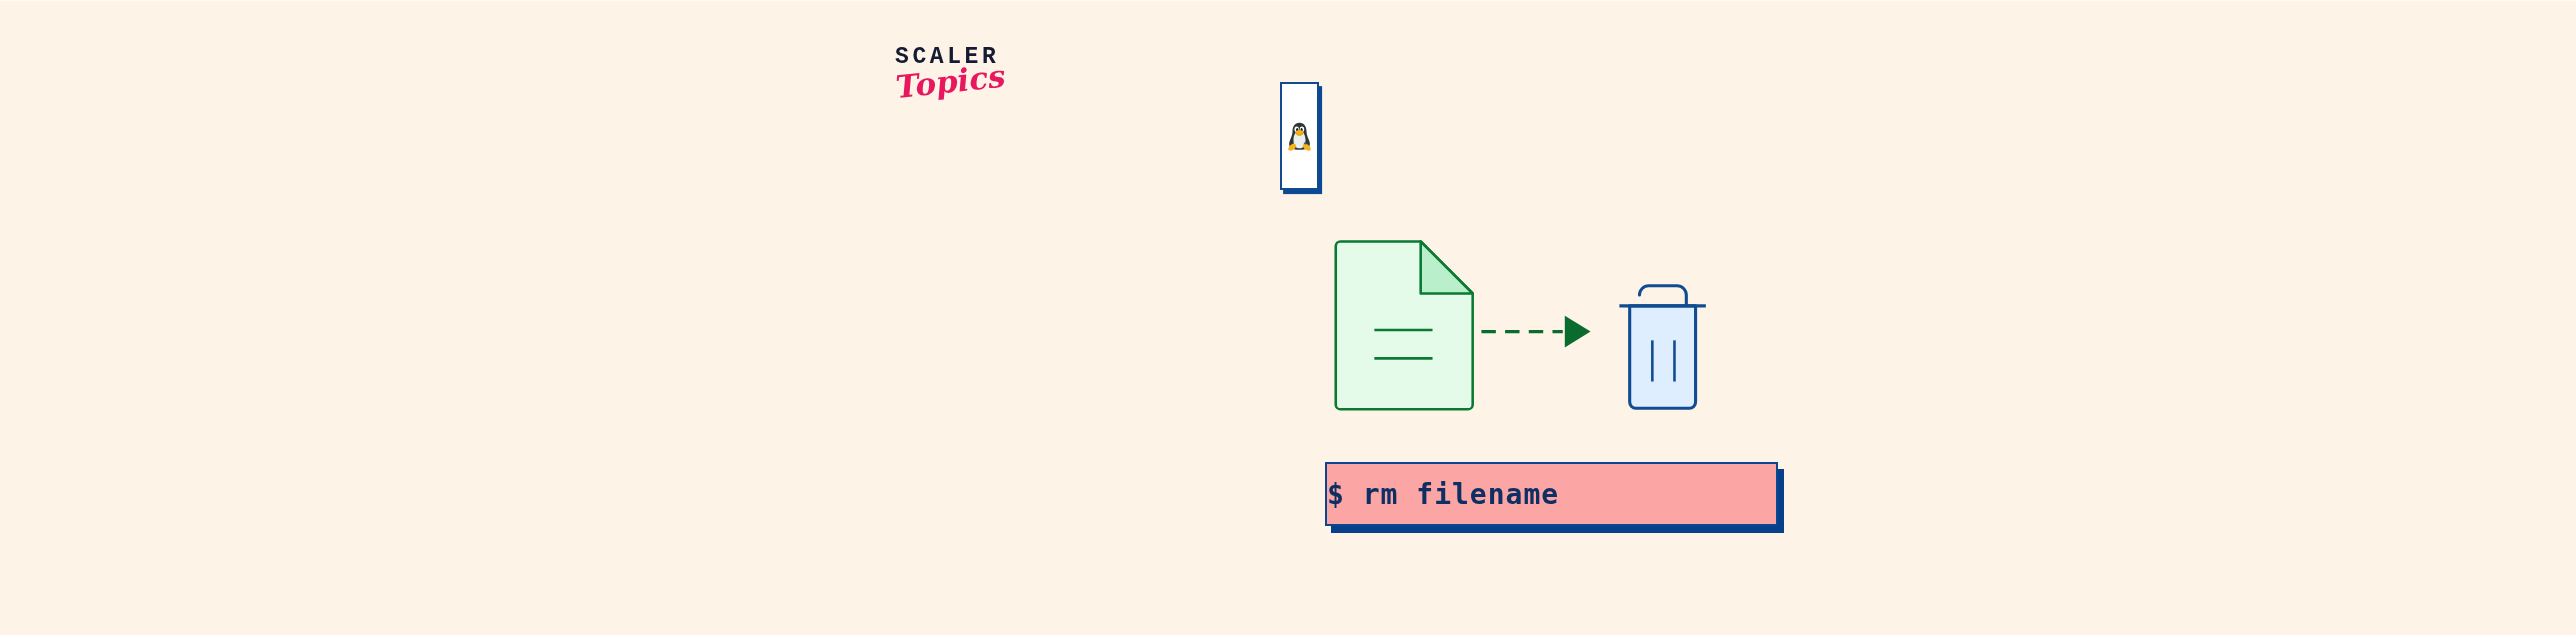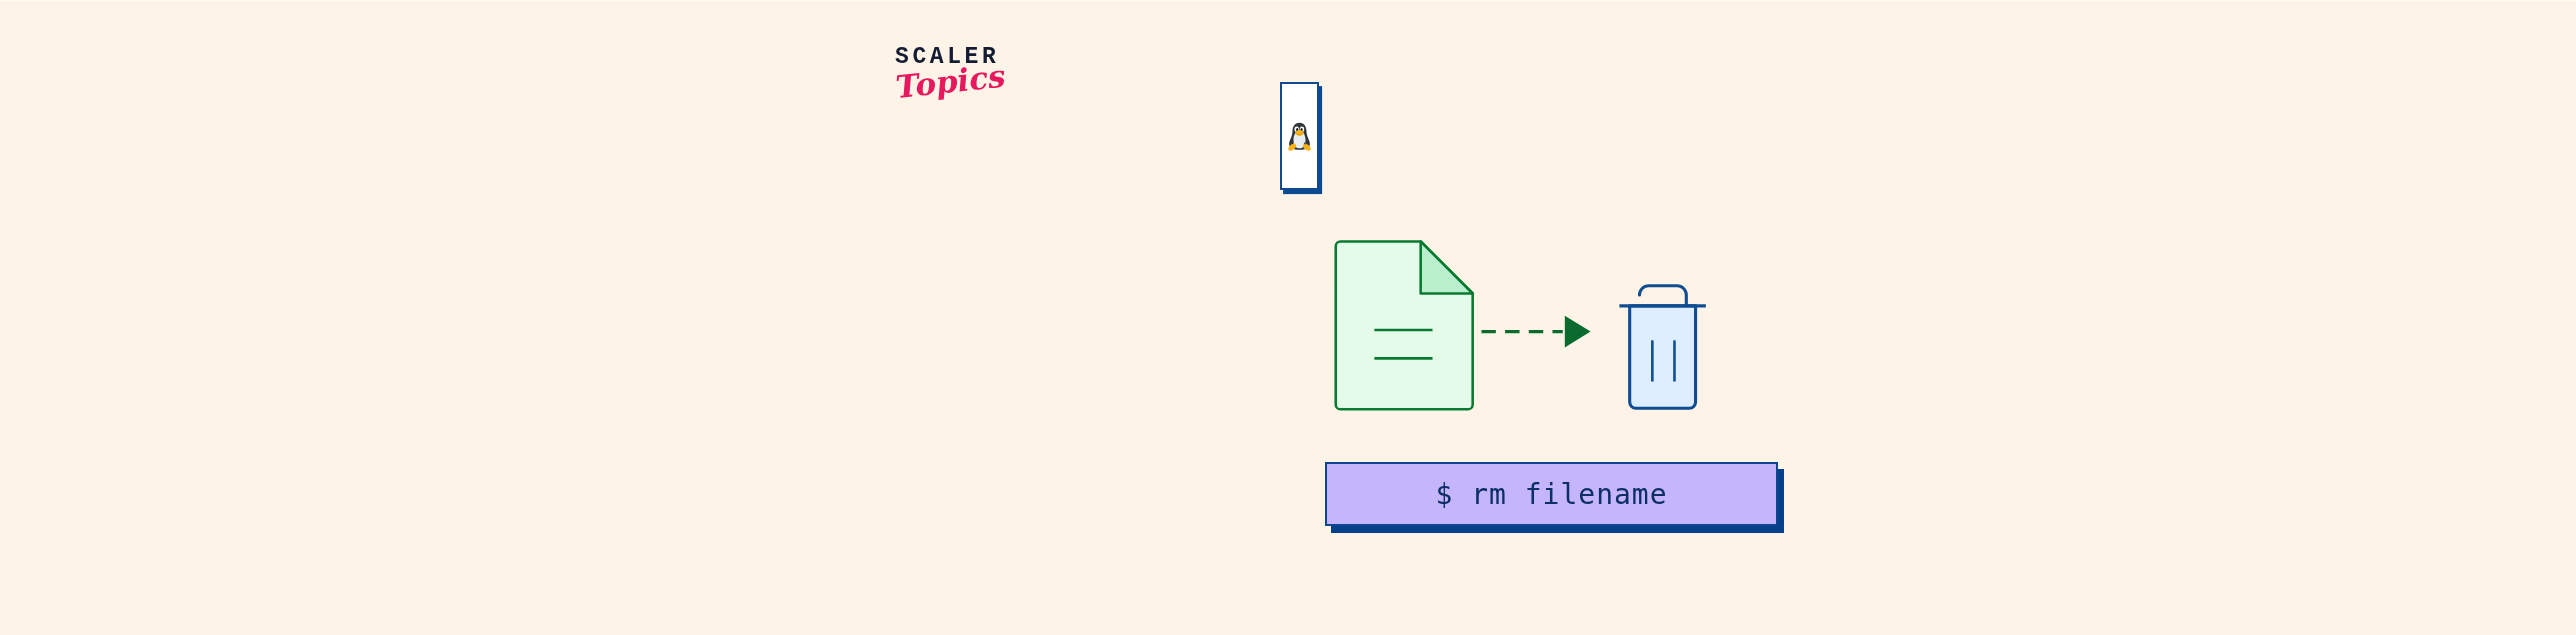--- a/index.html
+++ b/index.html
@@ -143,26 +143,26 @@
     width: 453px;
     height: 64px;
     background: #06408a;
   }
   .command-box {
     position: absolute;
     left: 0;
     top: 0;
     width: 453px;
     height: 64px;
-    background: #c4b5fd;
+    background: #fca5a5;
     border: 2.6px solid #0c4690;
     box-sizing: border-box;
     display: flex;
     align-items: center;
-    justify-content: center;
+    font-weight: bold;
   }
   .command-text {
     font-family: "DejaVu Sans Mono", "Liberation Mono", monospace;
     font-size: 28px;
     color: #0d2f63;
     letter-spacing: 1px;
     white-space: pre;
   }
 </style>
 </head>

